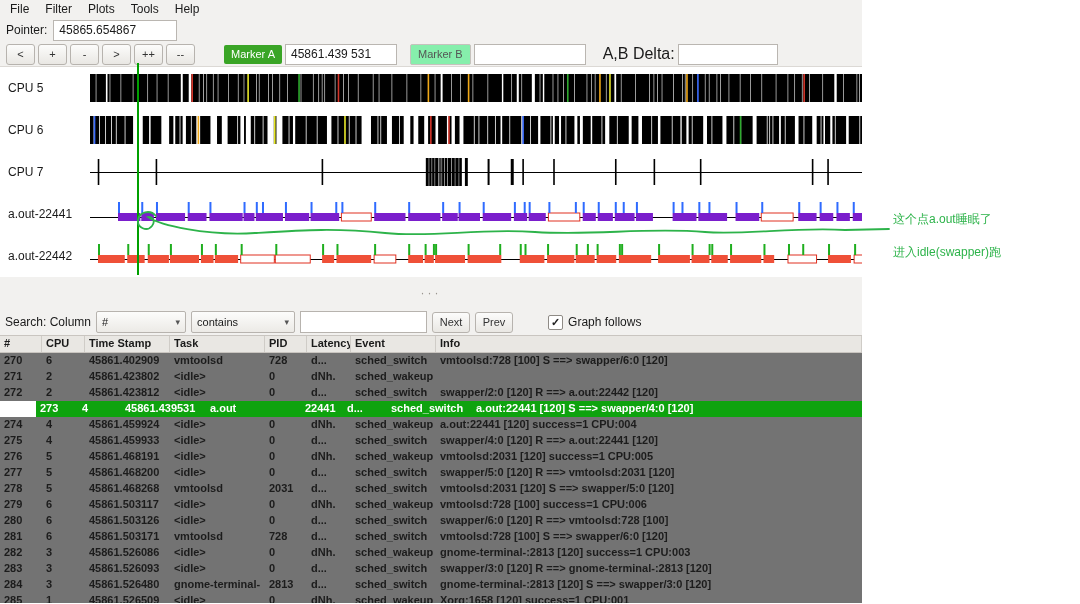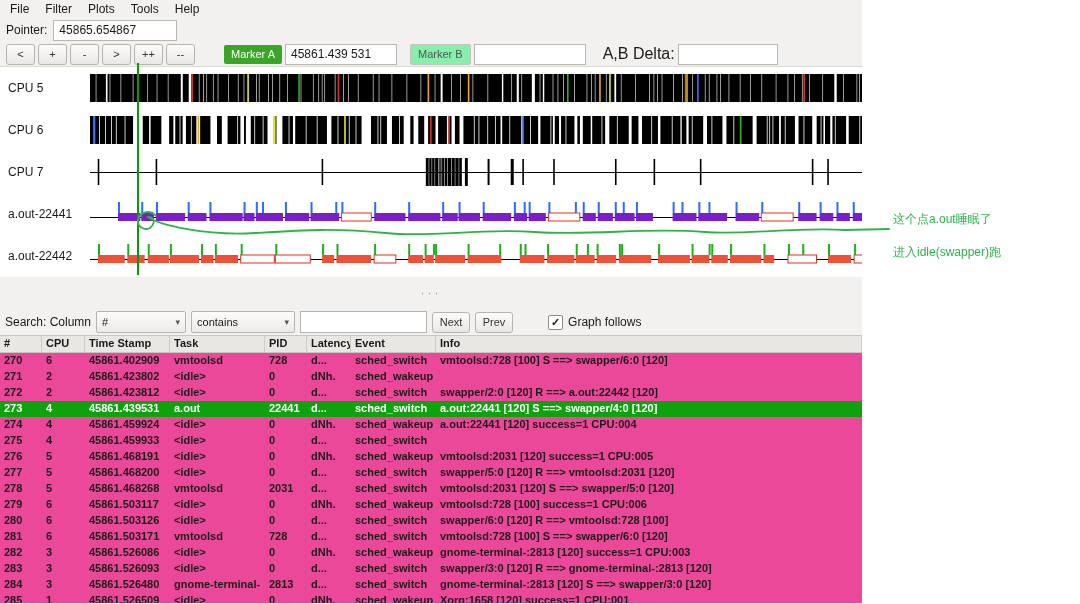--- a/index.html
+++ b/index.html
@@ -28,23 +28,23 @@
   .combo{height:20px;background:linear-gradient(#fcfcfb,#eceae6);border:1px solid #b7b3ae;border-radius:2px;
          display:flex;align-items:center;justify-content:space-between;padding:0 5px;font-size:11px;}
   .combo .arr{color:#555;font-size:9px;margin-left:6px;}
   .entry{height:20px;background:#fff;border:1px solid #b7b3ae;width:125px;}
   .checkbox{width:13px;height:13px;background:#fff;border:1px solid #8f8b86;border-radius:2px;margin-left:30px;
             display:flex;align-items:center;justify-content:center;font-size:11px;font-weight:bold;color:#222;line-height:1;}
   .thead,.trow{display:grid;grid-template-columns:42px 43px 85px 95px 42px 44px 85px 1fr;}
   .thead{background:#e9e7e3;border-top:1px solid #c9c5c0;border-bottom:1px solid #c9c5c0;font-weight:bold;height:16px;font-size:11px;}
   .thead>div{padding:1px 4px;border-right:1px solid #cfccc7;overflow:hidden;white-space:nowrap;}
   .tbody{background:#fff;height:250px;overflow:hidden;}
-  .trow{height:16px;font-weight:bold;font-size:11px;color:#1c1c1c;background:#ec4899;}
+  .trow{height:16px;font-weight:bold;font-size:11px;color:#1c1c1c;background:#737373;}
   .trow>div{padding:1px 4px;white-space:nowrap;overflow:hidden;}
-  .trow.sel{color:#fff;}
+  .trow.sel{color:#fff;margin-left:36px;}
   .note{position:absolute;left:893px;top:203px;font-size:12px;line-height:33px;white-space:nowrap;}
   .scribble{position:absolute;left:0;top:0;pointer-events:none;z-index:9;}
 </style>
 </head>
 <body>
 
 <div class="app">
 
   <div class="menubar">
       <div class="menu-item">File</div>
@@ -565,20 +565,21 @@
         <div>a.out:22441 [120] success=1 CPU:004</div>
       </div>
       <div class="trow">
         <div>275</div>
         <div>4</div>
         <div>45861.459933</div>
         <div>&lt;idle&gt;</div>
         <div>0</div>
         <div>d...</div>
         <div>sched_switch</div>
+        <div>swapper/4:0 [120] R ==&gt; a.out:22441 [120]</div>
       </div>
       <div class="trow">
         <div>276</div>
         <div>5</div>
         <div>45861.468191</div>
         <div>&lt;idle&gt;</div>
         <div>0</div>
         <div>dNh.</div>
         <div>sched_wakeup</div>
         <div>vmtoolsd:2031 [120] success=1 CPU:005</div>

